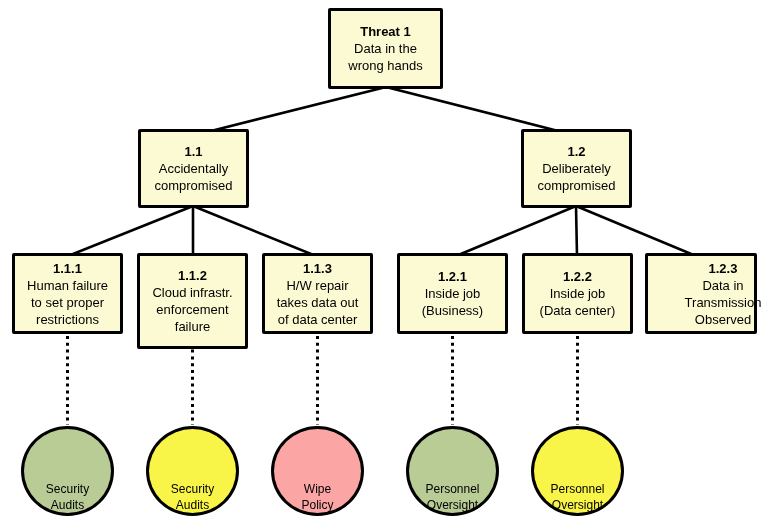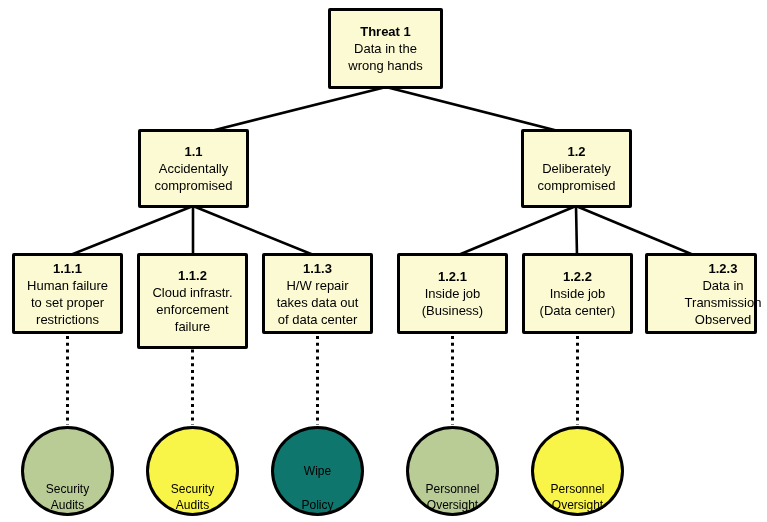--- a/index.html
+++ b/index.html
@@ -147,21 +147,21 @@
   </div>
 
   <div class="circle c-green cm-0" style="background-color: rgb(185, 204, 150);">
     <div>Security</div>
     <div>Audits</div>
   </div>
   <div class="circle c-yellow cm-1" style="background-color: rgb(249, 245, 72);">
     <div>Security</div>
     <div>Audits</div>
   </div>
-  <div class="circle c-yellow cm-2" style="background-color: #0f766e; gap: 18px;">
+  <div class="circle c-yellow cm-2" style="background-color: #fca5a5;">
     <div>Wipe</div>
     <div>Policy</div>
   </div>
   <div class="circle c-green cm-3" style="background-color: rgb(185, 204, 150);">
     <div>Personnel</div>
     <div>Oversight</div>
   </div>
   <div class="circle c-yellow cm-4" style="background-color: rgb(249, 245, 72);">
     <div>Personnel</div>
     <div>Oversight</div>

